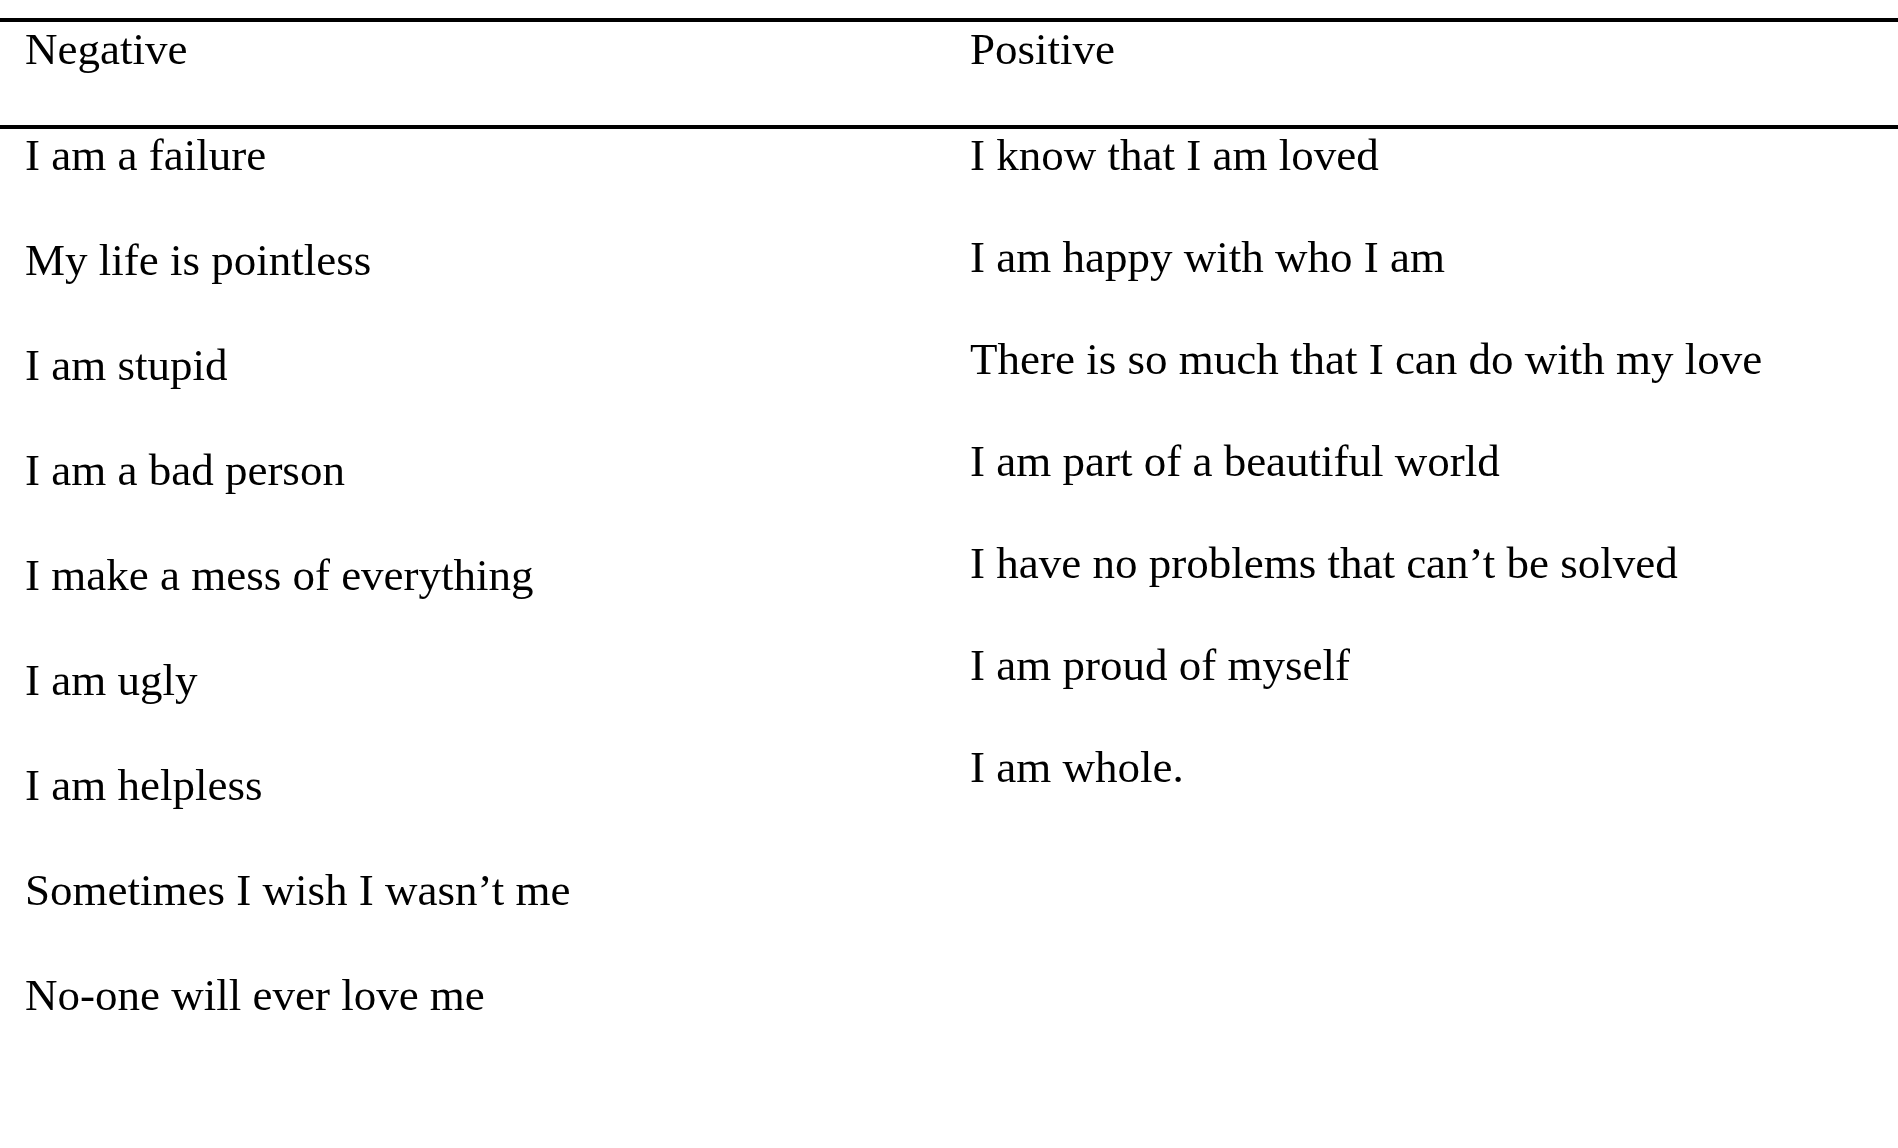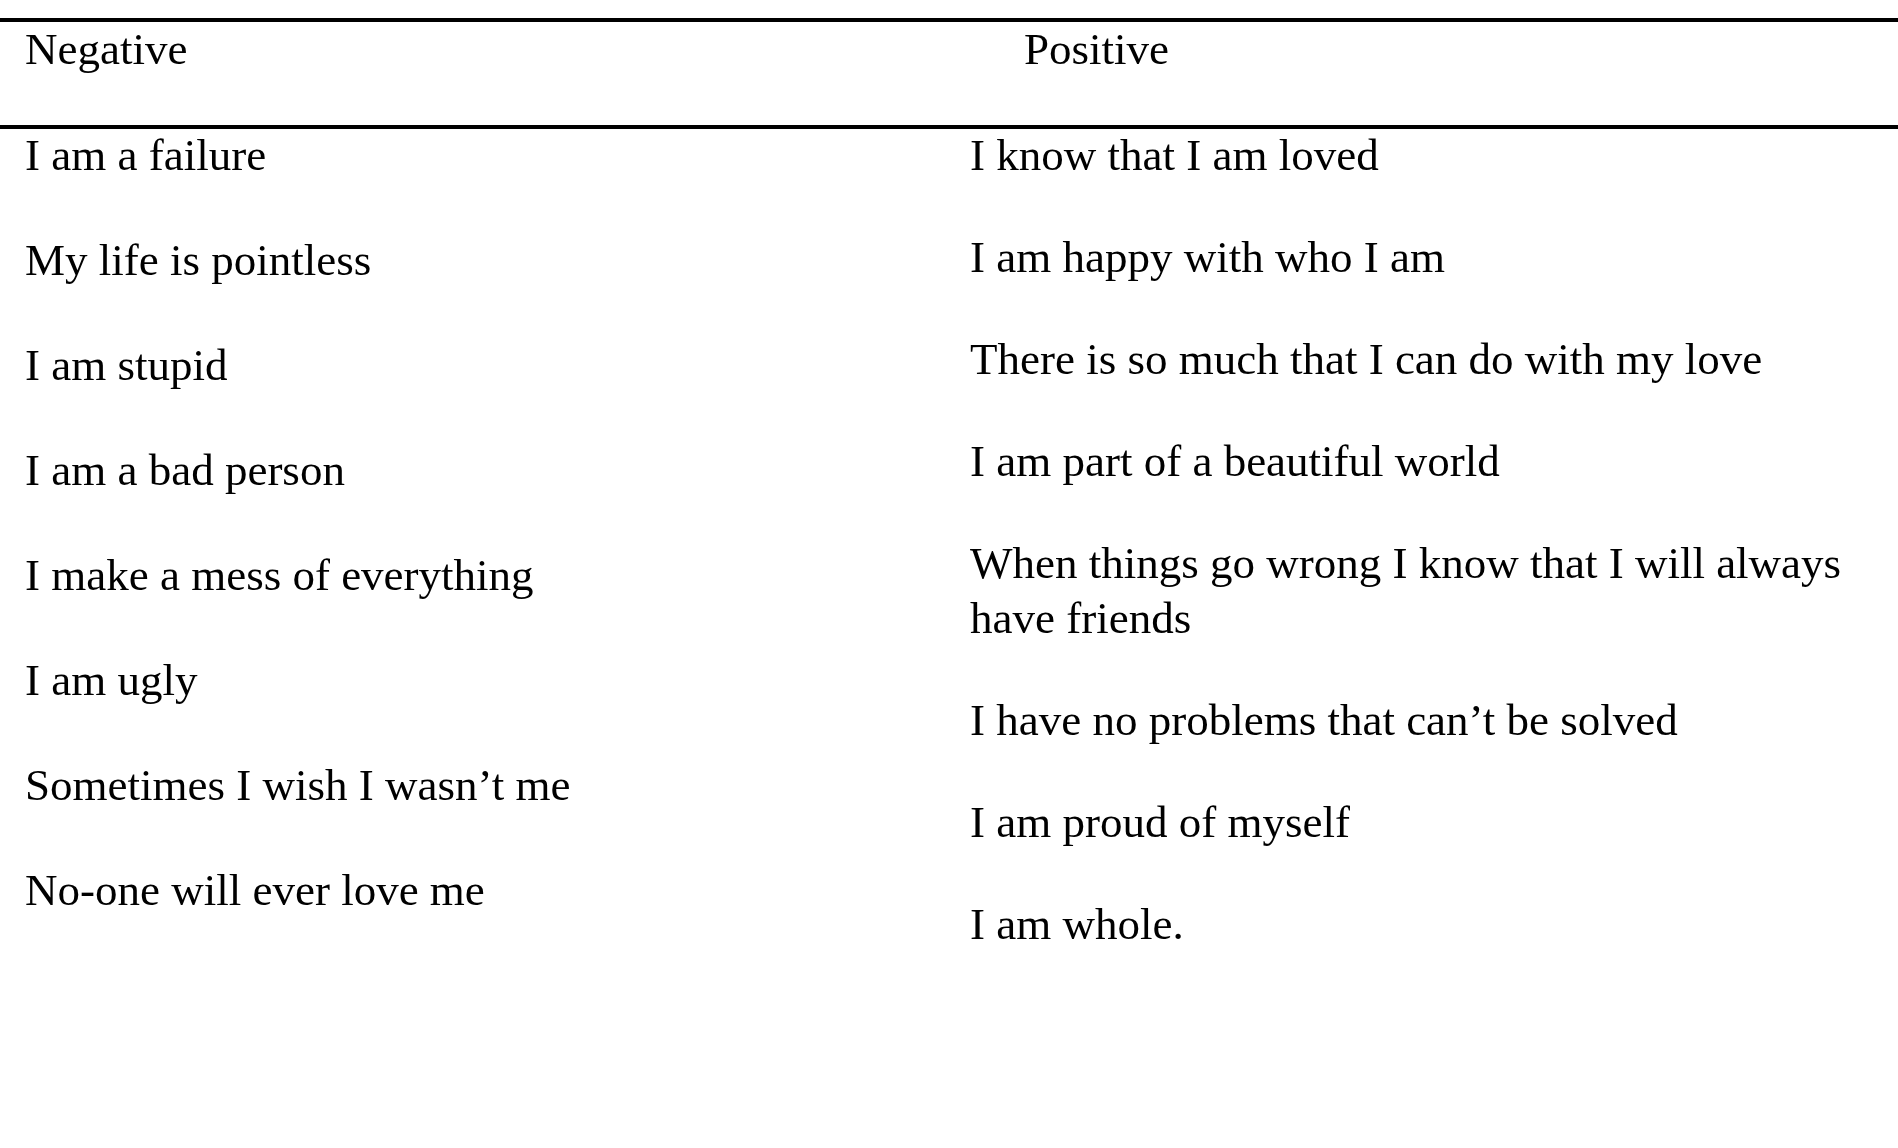--- a/index.html
+++ b/index.html
@@ -29,21 +29,21 @@
     background: #000000;
   }
   .rule-top { top: 18px; }
   .rule-header { top: 125px; }
   .hdr {
     position: absolute;
     top: 22px;
     white-space: nowrap;
   }
   .hdr-left { left: 25px; }
-  .hdr-right { left: 1024px; }
+  .hdr-right { left: 970px; }
   .col {
     position: absolute;
     top: 128px;
   }
   .col-left  { left: 25px;  width: 880px; }
   .col-right { left: 970px; width: 900px; }
   .col p {
     margin: 0;
     padding: 0;
   }
@@ -63,28 +63,28 @@
 
   <div class="rule rule-header"></div>
 
   <div class="col col-left">
     <p>I am a failure</p>
     <p>My life is pointless</p>
     <p>I am stupid</p>
     <p>I am a bad person</p>
     <p>I make a mess of everything</p>
     <p>I am ugly</p>
+    <p>I am helpless</p>
     <p>Sometimes I wish I wasn’t me</p>
     <p>No-one will ever love me</p>
   </div>
 
   <div class="col col-right">
     <p>I know that I am loved</p>
     <p>I am happy with who I am</p>
     <p>There is so much that I can do with my love</p>
     <p>I am part of a beautiful world</p>
-    <p>When things go wrong I know that I will always have friends</p>
     <p>I have no problems that can’t be solved</p>
     <p>I am proud of myself</p>
     <p>I am whole.</p>
   </div>
 
 </div>
 
 </body></html>

